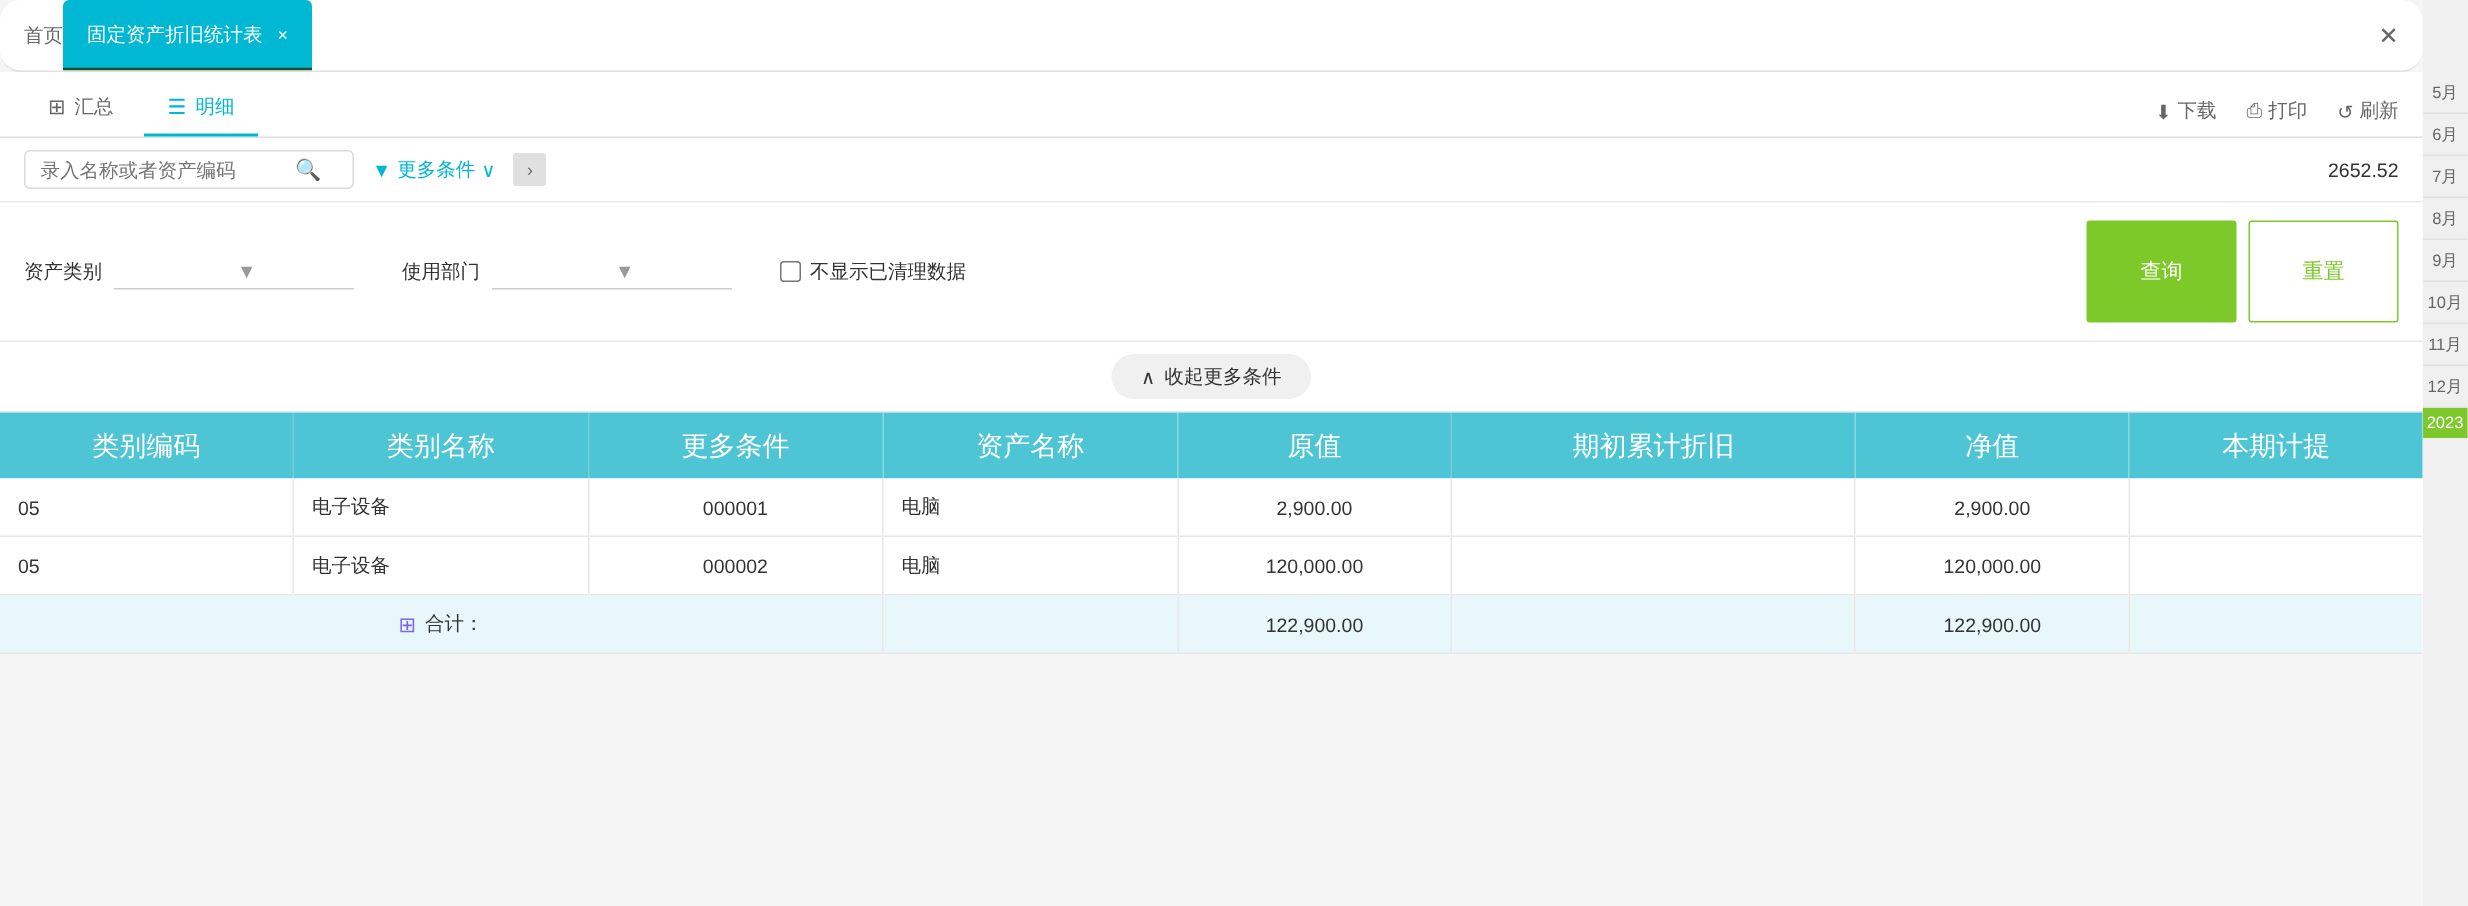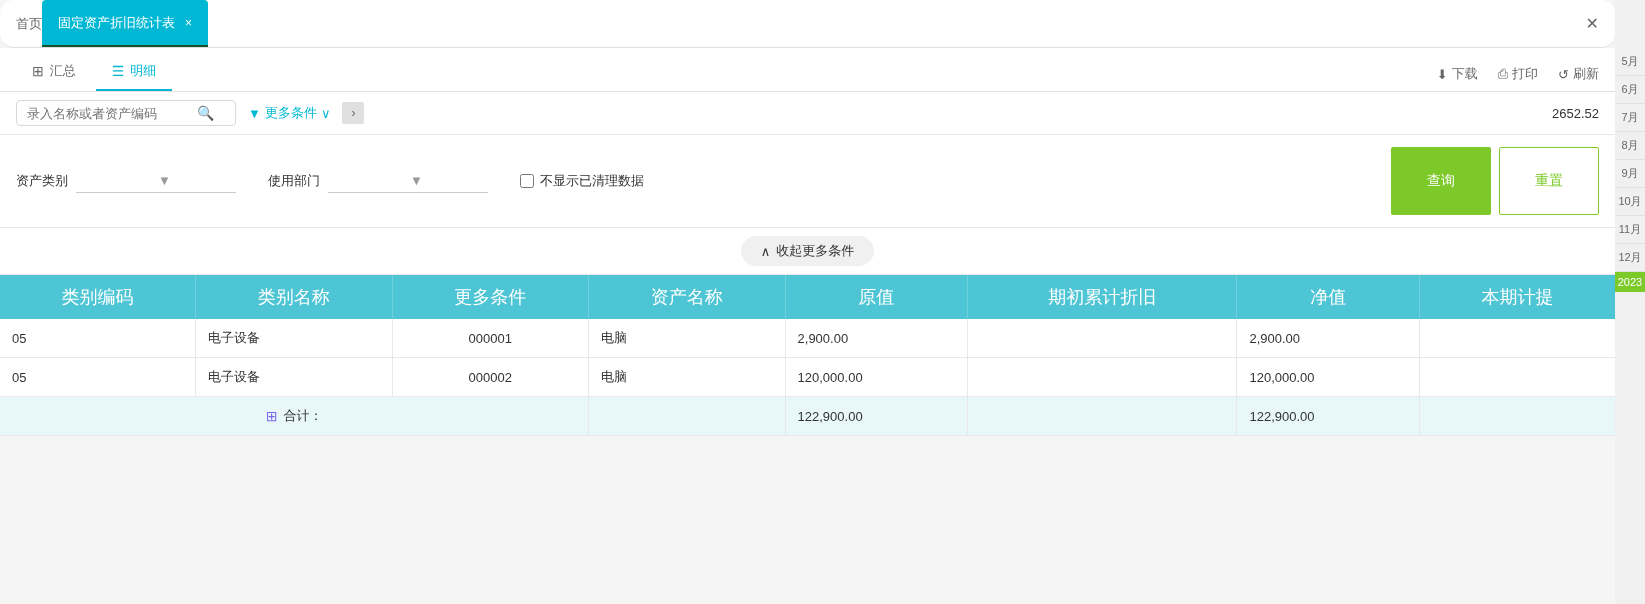--- a/index.html
+++ b/index.html
@@ -103,21 +103,21 @@
       text-align: center; border-right: 1px solid rgba(255,255,255,0.2);
       white-space: nowrap;
     }
     .table-header th:last-child { border-right: none; }
     .table-body tr { background: #fff; border-bottom: 1px solid #e8e8e8; }
     .table-body td {
       padding: 10px 12px; font-size: 13px; text-align: center;
       border-right: 1px solid #e8e8e8;
     }
     .table-body td:last-child { border-right: none; }
-    .table-body td.number { text-align: left; }
+    .table-body td.number { text-align: center; }
     .table-body td.left { text-align: left; }
     .total-row { background: #e8f7fa !important; }
     .total-row td { font-weight: 500; }
     .total-label { display: flex; align-items: center; gap: 6px; justify-content: center; }
     .total-icon { color: #7b68ee; font-size: 14px; }
 
     
     .right-sidebar {
       position: fixed; right: 0; top: 0; bottom: 0; width: 30px;
       background: #f0f0f0; display: flex; flex-direction: column;

